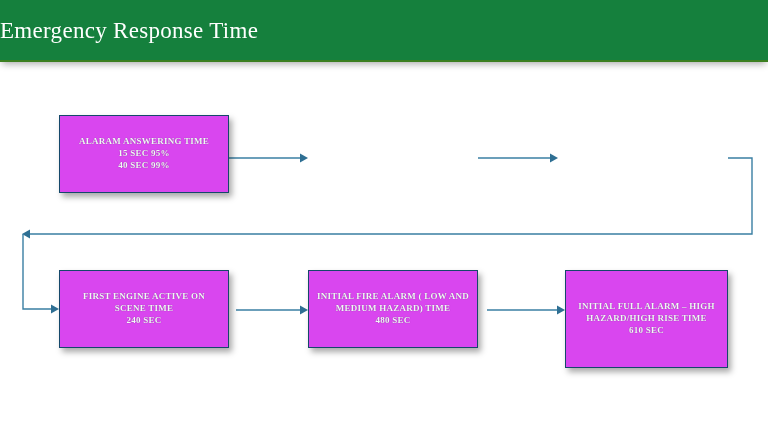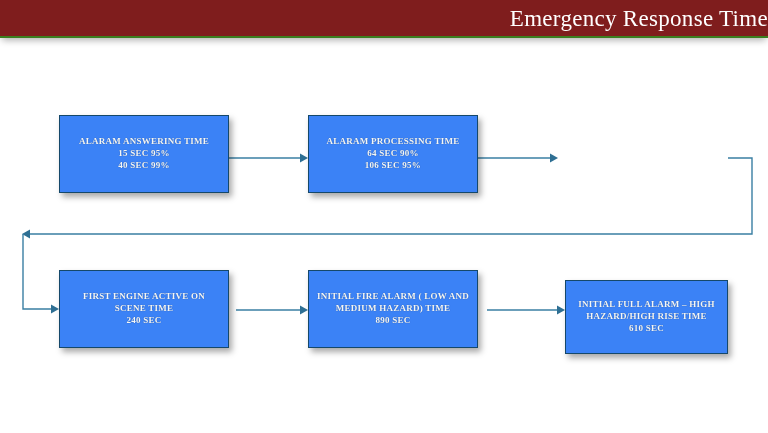--- a/index.html
+++ b/index.html
@@ -15,27 +15,27 @@
     font-family: "Liberation Serif", "DejaVu Serif", serif;
     position: relative;
   }
 
   
   #title-banner {
     position: absolute;
     left: 0;
     top: 0;
     width: 768px;
-    height: 38px;
-    background: #7f1d1d;
+    height: 62px;
+    background: #15803d;
     border-bottom: 2px solid #3b7f20;
     box-sizing: border-box;
     display: flex;
     align-items: center;
-    justify-content: flex-end;
+    justify-content: flex-start;
     box-shadow: 0 4px 7px -2px rgba(0,0,0,0.33);
     z-index: 5;
   }
   #title-text {
     color: #ffffff;
     font-family: "Liberation Serif", "DejaVu Serif", serif;
     font-size: 23px;
     font-weight: 400;
     letter-spacing: 0.3px;
     line-height: 1;
@@ -48,21 +48,21 @@
     left: 0;
     top: 45px;
     width: 768px;
     height: 388px;
     background: #ffffff;
   }
 
   
   .process-box {
     position: absolute;
-    background: #3b82f6;
+    background: #d946ef;
     border: 1px solid #15486a;
     box-sizing: border-box;
     display: flex;
     align-items: center;
     justify-content: center;
     box-shadow: 3px 4px 6px rgba(0,0,0,0.34);
     padding: 4px 7px;
   }
   .process-box .box-label {
     color: #f2f6f8;
@@ -75,21 +75,21 @@
     white-space: pre-line;
     text-shadow: 0 0 1px rgba(0,0,0,0.45);
   }
 
   
   #box-alarm-answering   { left: 59px;  top: 70px;  width: 170px; height: 78px; }
   #box-alarm-processing  { left: 308px; top: 70px;  width: 170px; height: 78px; }
   #box-turnout           { left: 558px; top: 70px;  width: 170px; height: 78px; }
   #box-first-engine      { left: 59px;  top: 225px; width: 170px; height: 78px; justify-content: flex-end; }
   #box-initial-fire      { left: 308px; top: 225px; width: 170px; height: 78px; }
-  #box-initial-full      { left: 565px; top: 225px; width: 163px; height: 74px; margin-top: 10px; }
+  #box-initial-full      { left: 565px; top: 225px; width: 163px; height: 98px; }
 
   
   .connector {
     position: absolute;
     overflow: visible;
     pointer-events: none;
   }
   .conn-line { stroke: #3a7fa3; stroke-width: 1.4; fill: none; }
   .conn-head { fill: #2e6f93; }
 </style>
@@ -130,35 +130,30 @@
     <line class="conn-line" x1="0" y1="8" x2="70" y2="8"></line>
     <polygon class="conn-head" points="70,3.6 78,8 70,12.4"></polygon>
   </svg>
 
   <div class="process-box" id="box-alarm-answering">
     <span class="box-label">ALARAM ANSWERING TIME
 15 SEC 95%
 40 SEC 99%</span>
   </div>
 
-  <div class="process-box" id="box-alarm-processing">
-    <span class="box-label">ALARAM PROCESSING TIME
-64 SEC 90%
-106 SEC 95%</span>
-  </div>
 
 
   <div class="process-box" id="box-first-engine">
     <span class="box-label">FIRST ENGINE ACTIVE ON SCENE TIME
 240 SEC</span>
   </div>
 
   <div class="process-box" id="box-initial-fire">
     <span class="box-label">INITIAL FIRE ALARM ( LOW AND MEDIUM HAZARD) TIME
-890 SEC</span>
+480 SEC</span>
   </div>
 
   <div class="process-box" id="box-initial-full">
     <span class="box-label">INITIAL FULL ALARM – HIGH HAZARD/HIGH RISE TIME
 610 SEC</span>
   </div>
 
 </div>
 
 </body></html>

